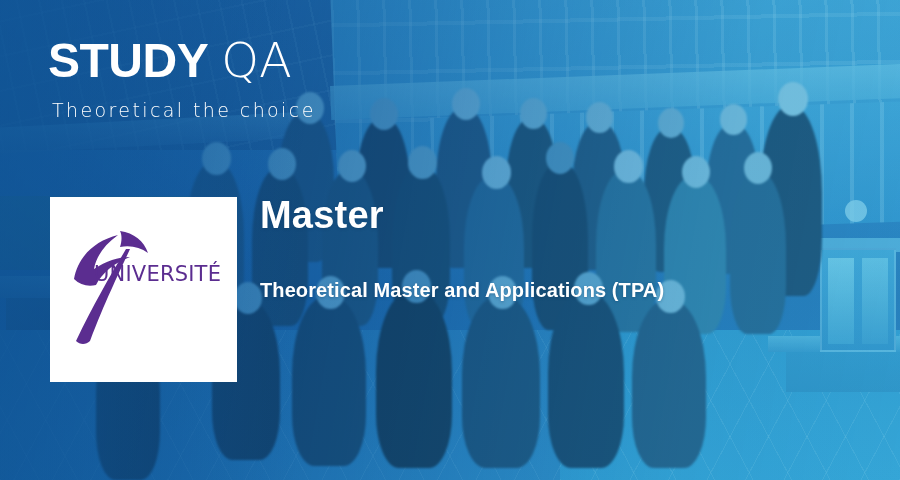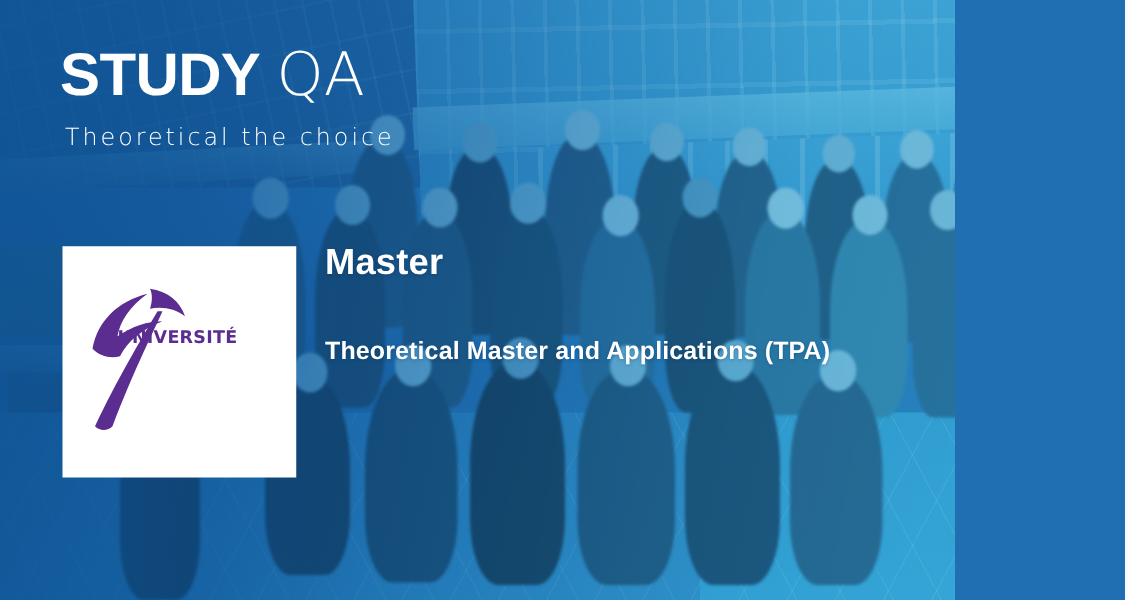--- a/index.html
+++ b/index.html
@@ -4,21 +4,21 @@
 <style>
   * { margin:0; padding:0; box-sizing:border-box; }
   html,body { width:900px; height:480px; overflow:hidden; }
   body {
     font-family:"Liberation Sans", sans-serif;
     background:#1f6fb2;
   }
 
   .banner {
     position:relative;
-    width:764px; height:480px;
+    width:900px; height:480px;
     overflow:hidden;
     background:#2a7fc0;
   }
 
   
   .photo { position:absolute; inset:0; overflow:hidden; }
 
   
   .photo-base {
     position:absolute; inset:0;
@@ -193,27 +193,27 @@
   .uni-logo-inner {
     position:absolute; left:0; top:0; width:200px; height:185px;
   }
   .uni-mark { position:absolute; left:10px; top:22px; }
   .uni-text {
     position:absolute; left:44px; top:66px;
     color:#5b2d90; line-height:1.12;
     font-family:"DejaVu Sans", sans-serif;
     white-space:nowrap;
   }
-  .uni-line1 { font-size:14px; font-weight:700; letter-spacing:.2px; }
+  .uni-line1 { font-size:21px; font-weight:400; letter-spacing:.2px; }
   .uni-line2 { font-size:19px; font-weight:400; letter-spacing:.2px; margin-top:1px; }
 
   
   .titles { position:absolute; left:260px; top:196px; z-index:12; }
   .deg-level {
-    color:#ffffff; font-size:29px; font-weight:bold;
+    color:#ffffff; font-size:38px; font-weight:bold;
     letter-spacing:.2px; line-height:1;
     text-shadow:0 1px 3px rgba(8,50,90,.35);
   }
   .prog-name {
     margin-top:44px;
     color:#ffffff; font-size:20px; font-weight:bold;
     letter-spacing:.1px; line-height:1.2;
     text-shadow:0 1px 3px rgba(8,50,90,.35);
     white-space:nowrap;
   }

